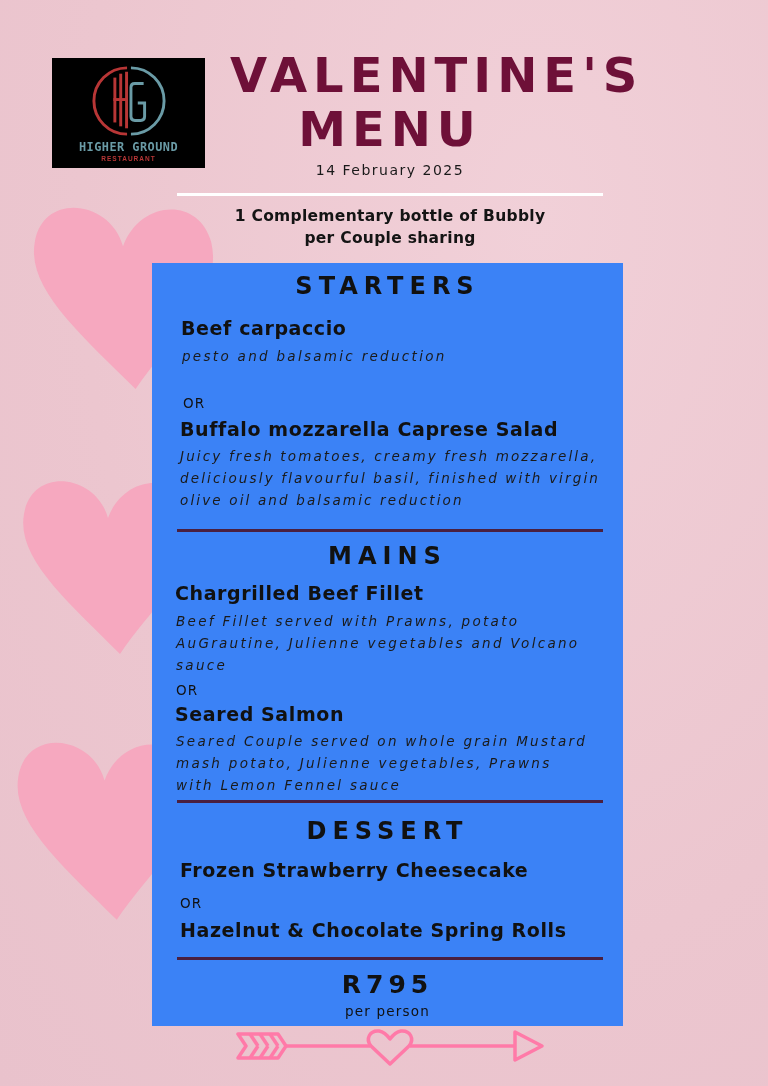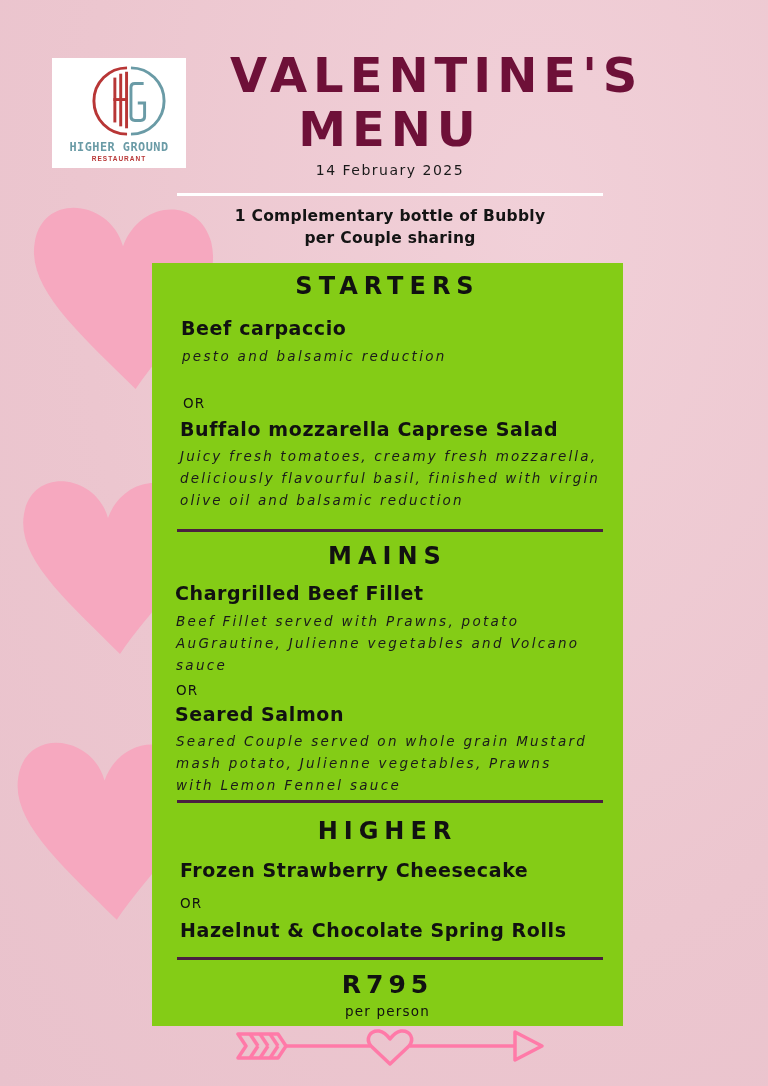--- a/index.html
+++ b/index.html
@@ -7,22 +7,22 @@
     width: 768px; height: 1086px; position: relative; overflow: hidden;
     background: #eecad3;
     font-family: "DejaVu Sans", sans-serif;
   }
   .bg-shade {
     position: absolute; inset: 0;
     background: radial-gradient(ellipse at 70% 20%, #f1d0d8 0%, #ecc6cf 60%, #e9c2cc 100%);
   }
   .heart-deco { position: absolute; }
   .logo-box {
-    position: absolute; left: 52px; top: 58px; width: 134px; height: 110px;
-    background: #ffffff;
+    position: absolute; left: 52px; top: 58px; width: 153px; height: 110px;
+    background: #000000;
   }
   .logo-mark { position: absolute; left: 38px; top: 4px; width: 78px; height: 78px; }
   .logo-name {
     position: absolute; left: 0; right: 0; top: 81px; text-align: center;
     font-family: "DejaVu Sans Mono", monospace; font-size: 12.5px; color: #6a9ba6;
     letter-spacing: 0.5px; font-weight: bold; transform: scaleX(0.95);
   }
   .logo-sub {
     position: absolute; left: 0; right: 0; top: 97px; text-align: center;
     font-family: Liberation Sans, sans-serif; font-size: 6.5px; color: #b83636;
@@ -41,21 +41,21 @@
   }
   .top-rule {
     position: absolute; left: 177px; width: 426px; top: 193px; height: 3px; background: #ffffff;
   }
   .bubbly {
     position: absolute; left: 200px; width: 380px; top: 205px; text-align: center;
     font-size: 15.5px; font-weight: bold; color: #141414; line-height: 22px; letter-spacing: 0.3px;
   }
   .panel {
     position: absolute; left: 152px; top: 263px; width: 471px; height: 763px;
-    background: #84cc16;
+    background: #3b82f6;
   }
   .section-title {
     position: absolute; left: 0; right: 0; text-align: center;
     font-size: 24px; font-weight: bold; letter-spacing: 6px; color: #111;
   }
   .dish {
     position: absolute; font-size: 19px; font-weight: bold; color: #111; letter-spacing: 0.6px;
     white-space: nowrap;
   }
   .desc {
@@ -143,21 +143,21 @@
 
   <div class="dish" style="left:23px; top:440px;">Seared Salmon</div>
   <div class="desc" style="left:24px; top:467px;">
     <div>Seared Couple served on whole grain Mustard</div>
     <div>mash potato, Julienne vegetables, Prawns</div>
     <div>with Lemon Fennel sauce</div>
   </div>
 
   <div class="rule" style="top:537px;"></div>
 
-  <div class="section-title" style="top:554px;">HIGHER</div>
+  <div class="section-title" style="top:554px;">DESSERT</div>
 
   <div class="dish" style="left:28px; top:596px;">Frozen Strawberry Cheesecake</div>
   <div class="or" style="left:28px; top:632px;">OR</div>
   <div class="dish" style="left:28px; top:656px;">Hazelnut &amp; Chocolate Spring Rolls</div>
 
   <div class="rule" style="top:694px;"></div>
 
   <div class="price" style="top:707px;">R795</div>
   <div class="per">per person</div>
 </div>

